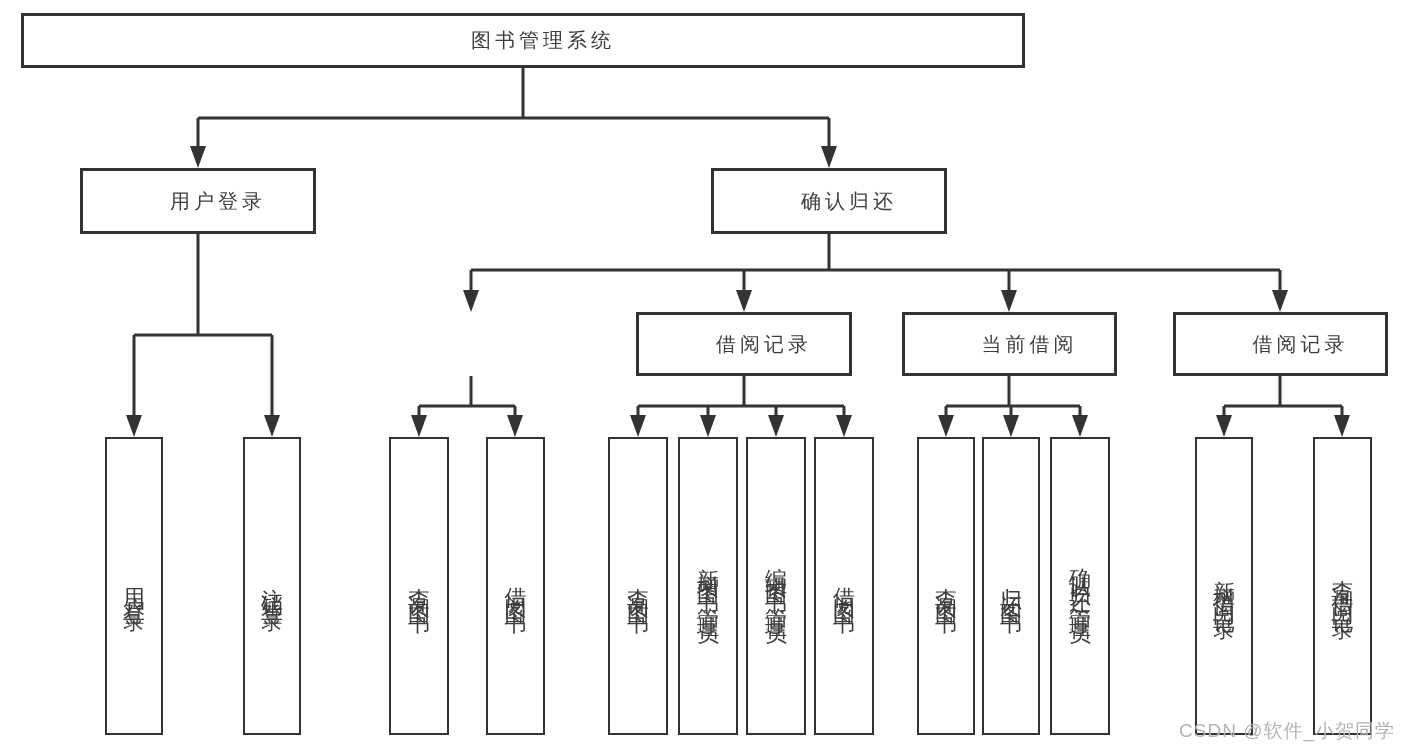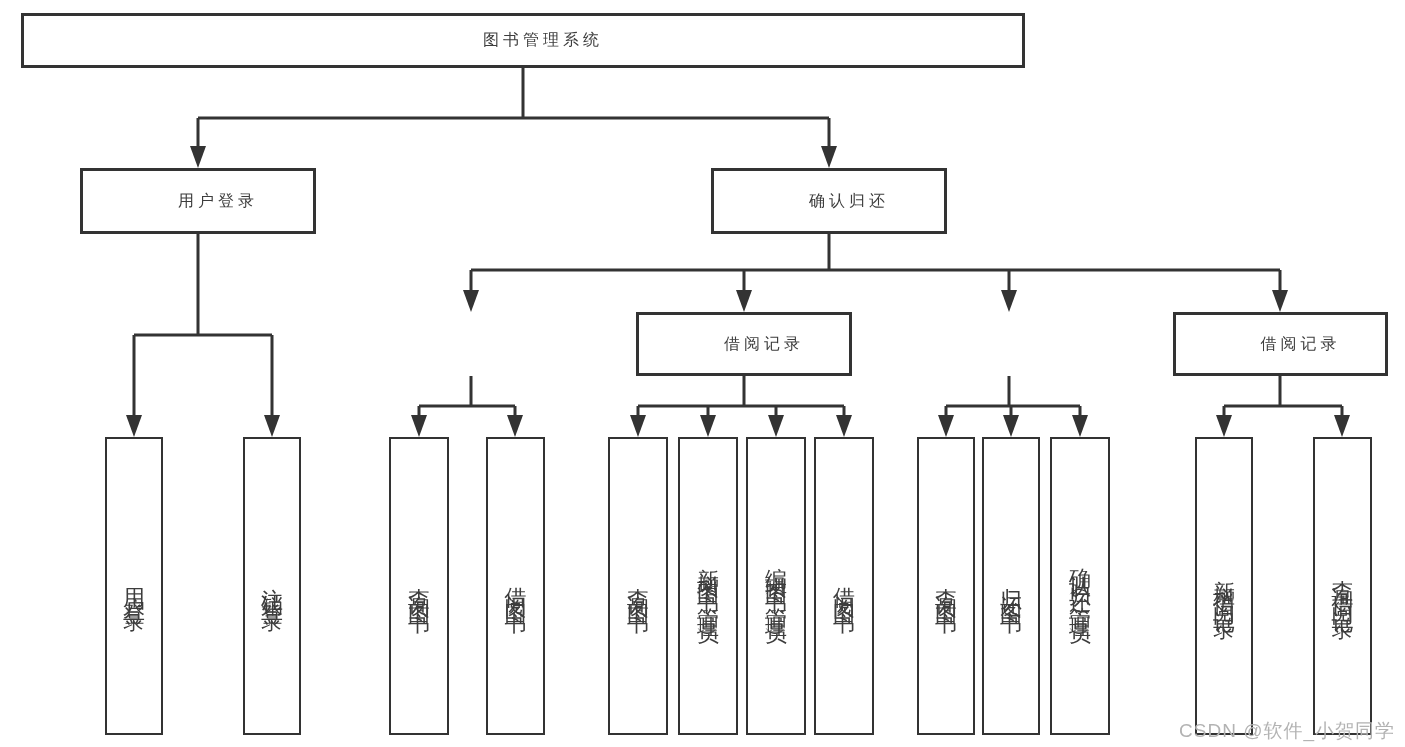--- a/index.html
+++ b/index.html
@@ -14,21 +14,21 @@
   .node{
     position:absolute;
     background:#ffffff;
     border:3px solid #333333;
     box-sizing:border-box;
     display:flex;align-items:center;justify-content:center;
     color:#3d3d3d;
     z-index:2;
   }
   .node.h{
-    font-size:16px;
+    font-size:20px;
     letter-spacing:4px;
     white-space:nowrap;
     text-indent:4px; 
     padding-left:36px;
   }
   .node.leaf{
     border-width:2.5px;
   }
   .vtext{
     writing-mode:vertical-rl;
@@ -103,20 +103,23 @@
   <div class="node h" style="left:80px;top:168px;width:236px;height:66px;">
     <span>用户登录</span>
   </div>
   <div class="node h" style="left:711px;top:168px;width:236px;height:66px;">
     <span>确认归还</span>
   </div>
 
   <div class="node h" style="left:636px;top:312px;width:216px;height:64px;">
     <span>借阅记录</span>
   </div>
+  <div class="node h" style="left:902px;top:312px;width:215px;height:64px;">
+    <span>当前借阅</span>
+  </div>
   <div class="node h" style="left:1173px;top:312px;width:215px;height:64px;">
     <span>借阅记录</span>
   </div>
 
   <div class="node leaf" style="left:105px;top:437px;width:58px;height:298px;">
     <span class="vtext">用户登录</span>
   </div>
   <div class="node leaf" style="left:243px;top:437px;width:58px;height:298px;">
     <span class="vtext">注销登录</span>
   </div>

